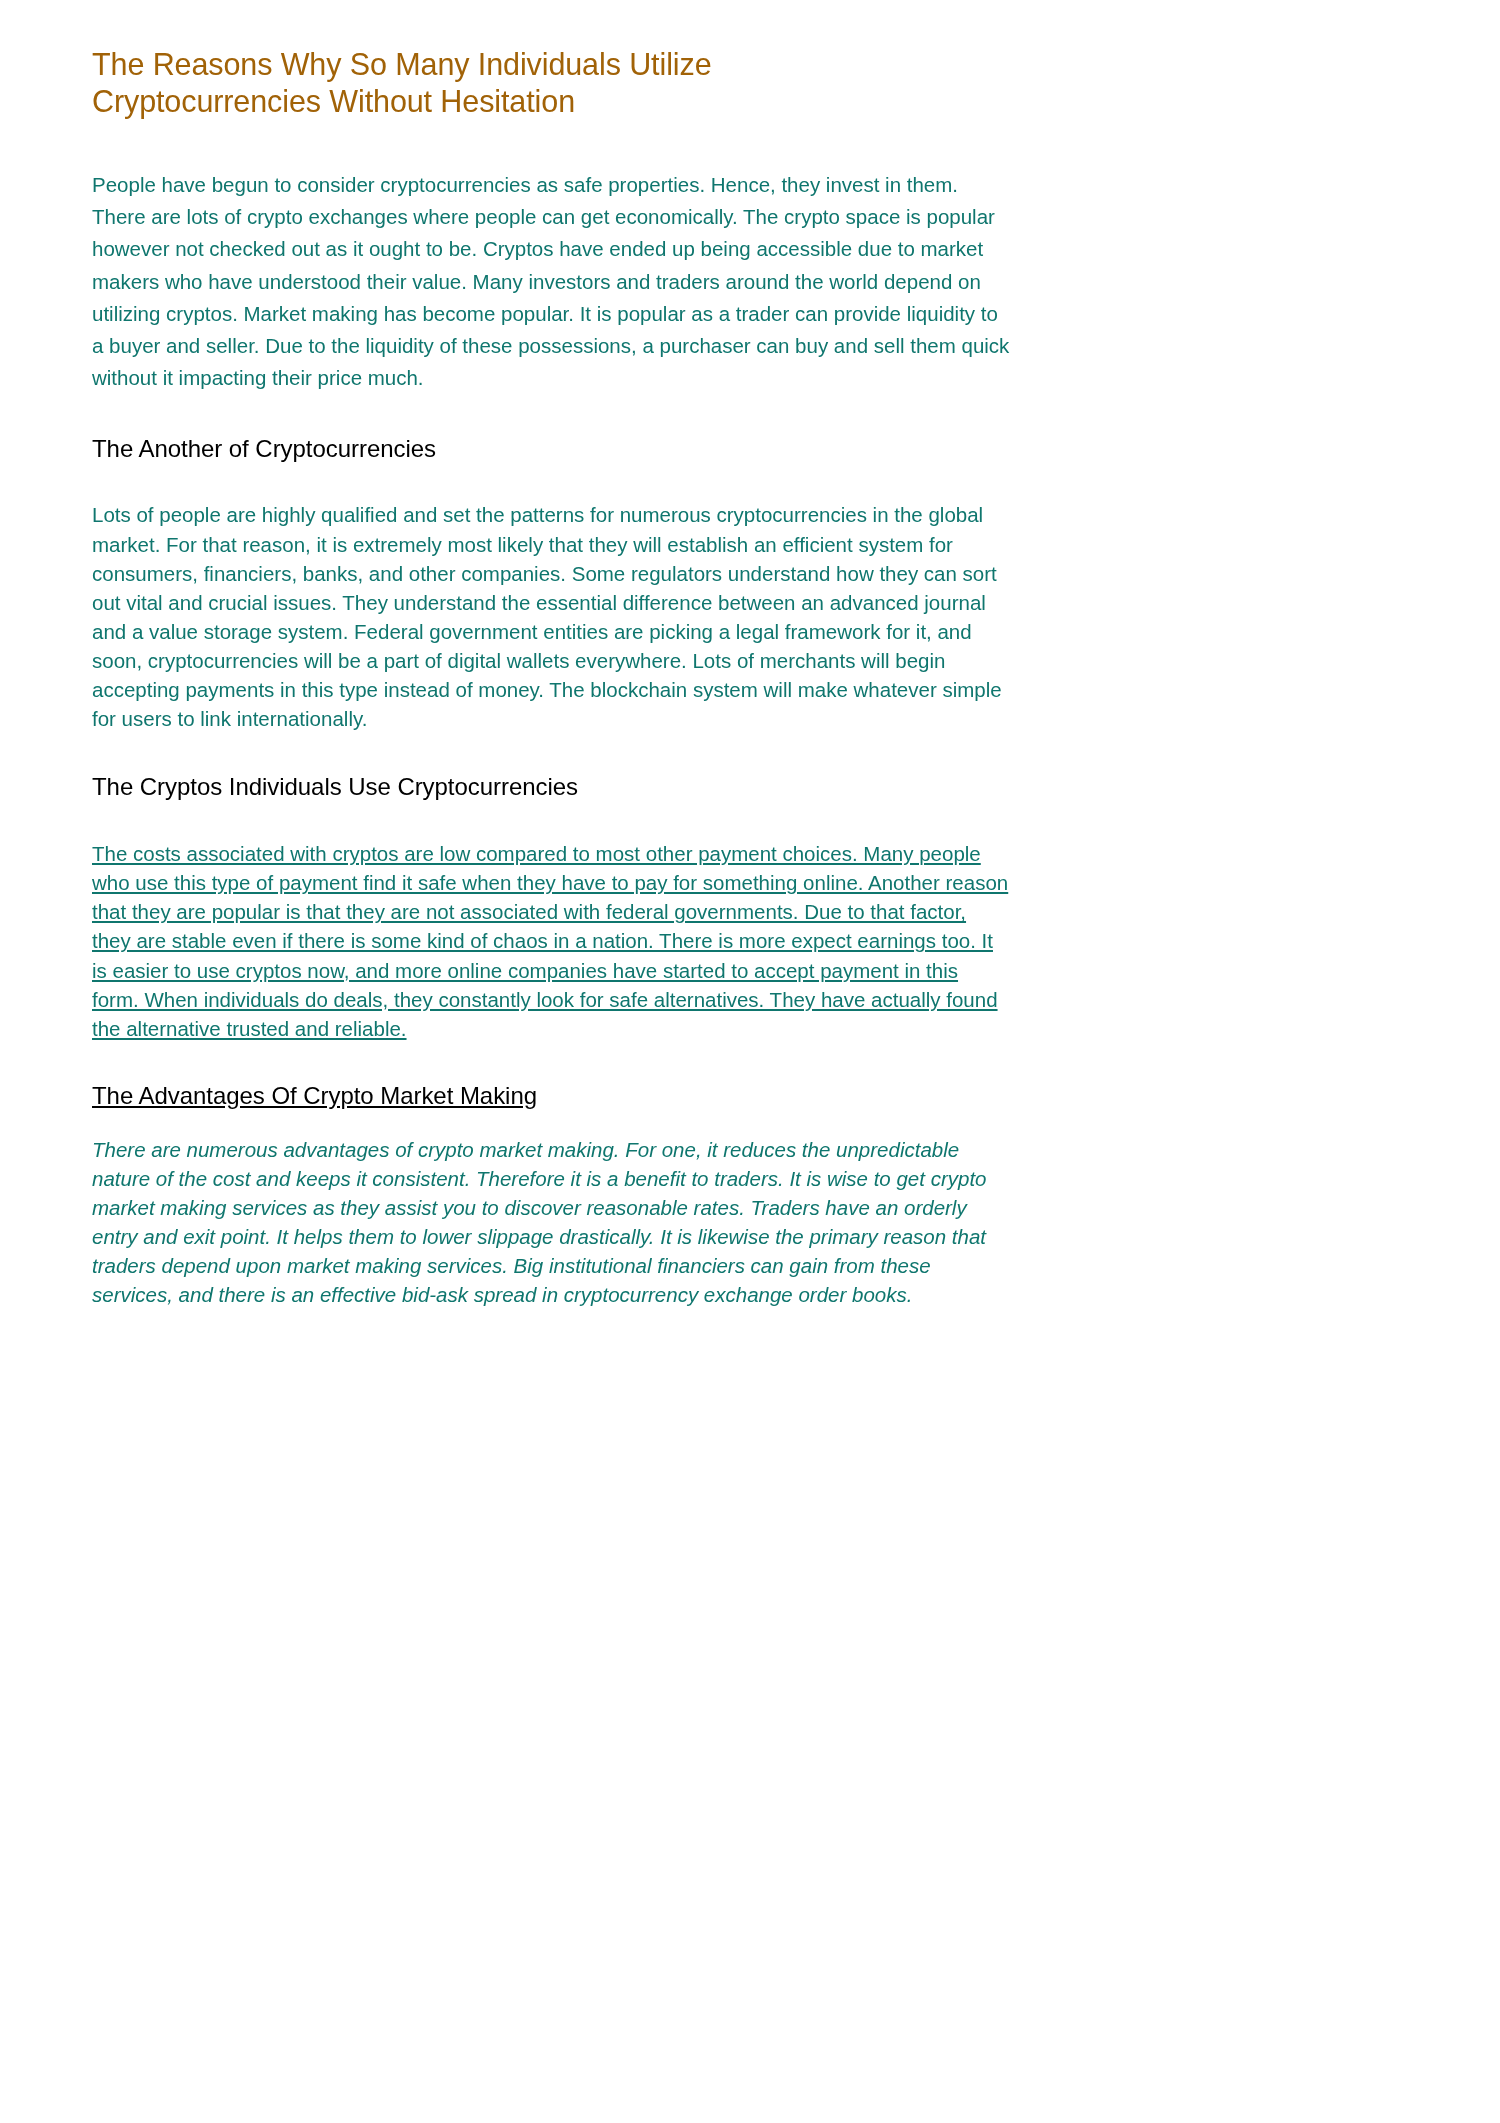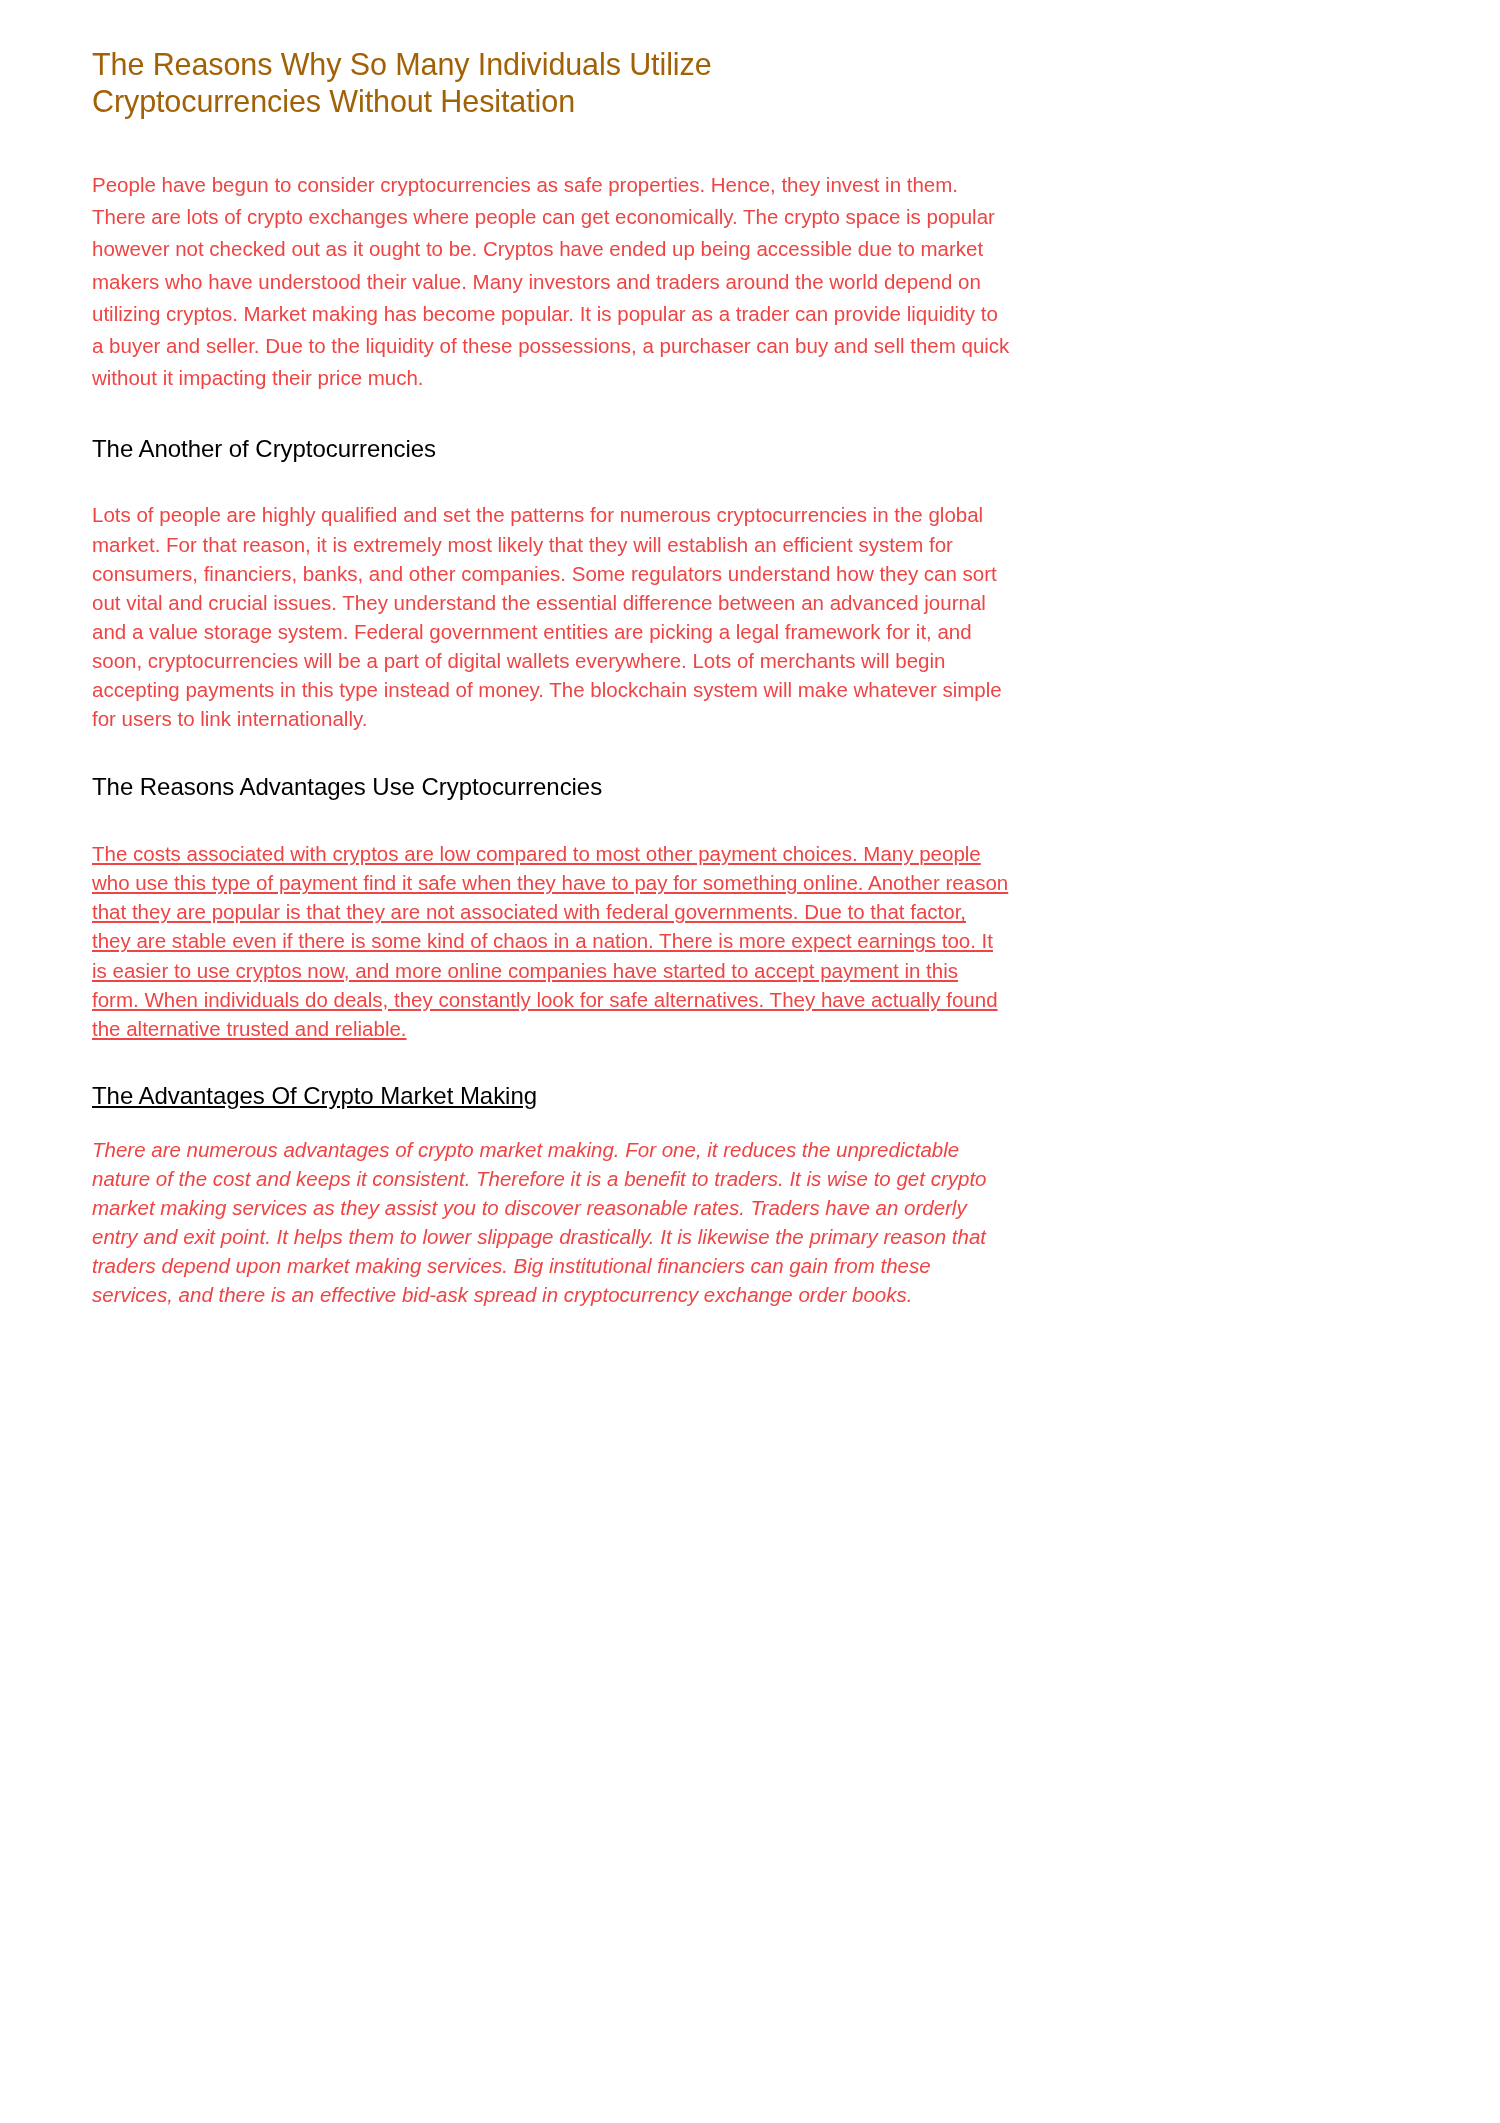--- a/index.html
+++ b/index.html
@@ -40,21 +40,21 @@
     font-size: 24px;
     font-weight: 400;
     line-height: 30px;
     letter-spacing: -0.05px;
     margin: 0;
     color: #000000;
   }
   .body-par {
     font-size: 20.5px;
     font-weight: 400;
-    color: #ef4444;
+    color: #0f766e;
     margin: 0;
     text-align: left;
   }
   .lead-par {
     line-height: 32.2px;
     margin-top: 49px;
     width: 918px;
   }
   .tight-par {
     line-height: 29.1px;
@@ -74,21 +74,21 @@
   <article id="article">
 
     <h1 class="doc-title">The Reasons Why So Many Individuals Utilize Cryptocurrencies Without Hesitation</h1>
 
     <p class="body-par lead-par">People have begun to consider cryptocurrencies as safe properties. Hence, they invest in them. There are lots of crypto exchanges where people can get economically. The crypto space is popular however not checked out as it ought to be. Cryptos have ended up being accessible due to market makers who have understood their value. Many investors and traders around the world depend on utilizing cryptos. Market making has become popular. It is popular as a trader can provide liquidity to a buyer and seller. Due to the liquidity of these possessions, a purchaser can buy and sell them quick without it impacting their price much.</p>
 
     <h2 class="section-heading sp-h1">The Another of Cryptocurrencies</h2>
 
     <p class="body-par tight-par sp-p1">Lots of people are highly qualified and set the patterns for numerous cryptocurrencies in the global market. For that reason, it is extremely most likely that they will establish an efficient system for consumers, financiers, banks, and other companies. Some regulators understand how they can sort out vital and crucial issues. They understand the essential difference between an advanced journal and a value storage system. Federal government entities are picking a legal framework for it, and soon, cryptocurrencies will be a part of digital wallets everywhere. Lots of merchants will begin accepting payments in this type instead of money. The blockchain system will make whatever simple for users to link internationally.</p>
 
-    <h2 class="section-heading sp-h2">The Reasons Advantages Use Cryptocurrencies</h2>
+    <h2 class="section-heading sp-h2">The Cryptos Individuals Use Cryptocurrencies</h2>
 
     <p class="body-par tight-par sp-p2">The costs associated with cryptos are low compared to most other payment choices. Many people who use this type of payment find it safe when they have to pay for something online. Another reason that they are popular is that they are not associated with federal governments. Due to that factor, they are stable even if there is some kind of chaos in a nation. There is more expect earnings too. It is easier to use cryptos now, and more online companies have started to accept payment in this form. When individuals do deals, they constantly look for safe alternatives. They have actually found the alternative trusted and reliable.</p>
 
     <h2 class="section-heading sp-h3">The Advantages Of Crypto Market Making</h2>
 
     <p class="body-par tight-par sp-p3">There are numerous advantages of crypto market making. For one, it reduces the unpredictable nature of the cost and keeps it consistent. Therefore it is a benefit to traders. It is wise to get crypto market making services as they assist you to discover reasonable rates. Traders have an orderly entry and exit point. It helps them to lower slippage drastically. It is likewise the primary reason that traders depend upon market making services. Big institutional financiers can gain from these services, and there is an effective bid-ask spread in cryptocurrency exchange order books.</p>
 
   </article>
 </div>
 

